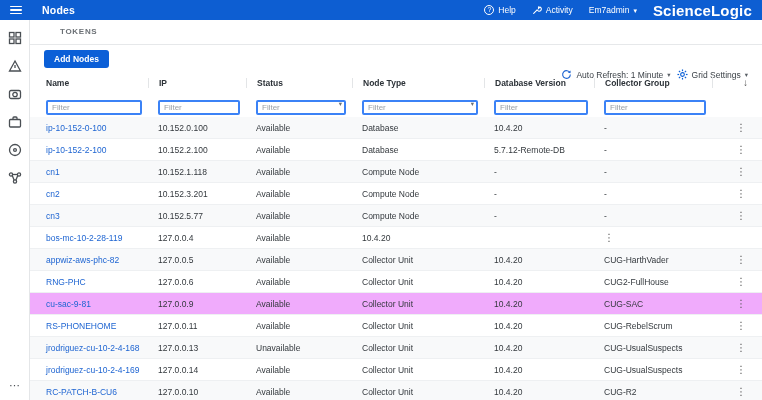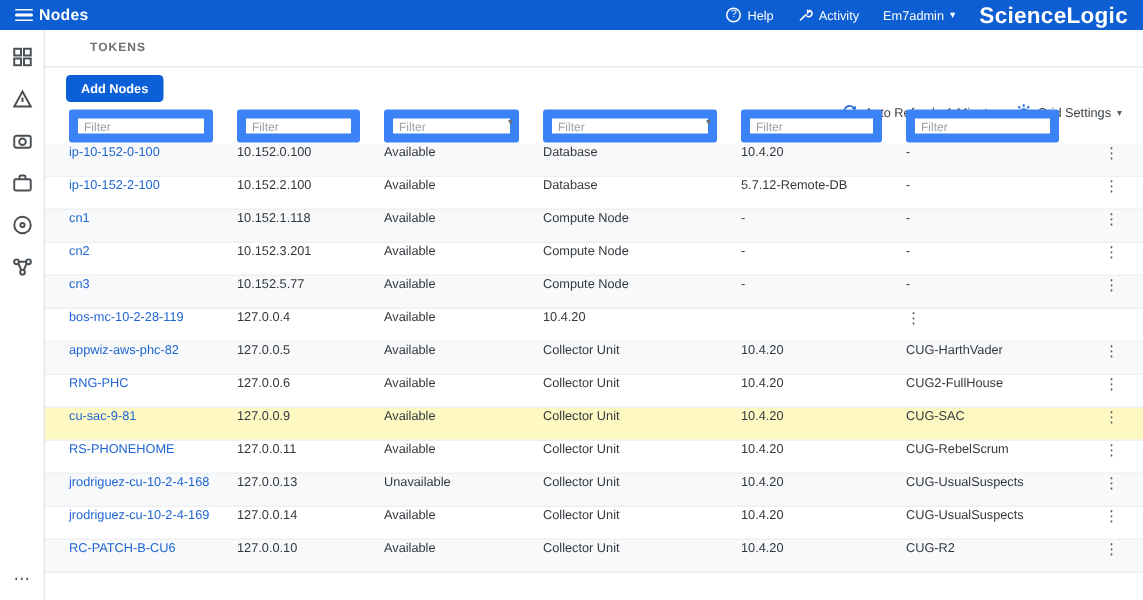--- a/index.html
+++ b/index.html
@@ -1,21 +1,21 @@
 <!DOCTYPE html>
 <html><head>
 <meta charset="utf-8">
 <style>
   * { margin:0; padding:0; box-sizing:border-box; }
   html,body { width:762px; height:400px; overflow:hidden; background:#fff;
     font-family:"Liberation Sans", sans-serif; }
 
   
   .topbar { height:20px; background:#0d5ed2; display:flex; align-items:center;
-    color:#fff; padding:0 10px; gap:4px; }
+    color:#fff; padding:0 10px; gap:20px; }
   .hamburger { width:12px; display:flex; flex-direction:column; gap:2px; cursor:pointer; }
   .hamburger span { display:block; height:1.5px; background:#fff; border-radius:1px; }
   .topbar-title { font-size:10.5px; font-weight:bold; letter-spacing:.2px; }
   .topbar-right { margin-left:auto; display:flex; align-items:center; gap:16px; font-size:8.5px; }
   .topbar-item { display:flex; align-items:center; gap:4px; cursor:pointer; }
   .help-circle { width:10px; height:10px; border:1px solid #fff; border-radius:50%;
     font-size:7px; line-height:8px; text-align:center; display:inline-block; }
   .caret { font-size:7px; line-height:1; color:inherit; }
   .brand { font-size:15px; font-weight:bold; letter-spacing:.2px; }
 
@@ -62,30 +62,30 @@
     color:#2c3238; }
   .th { padding-left:10px; white-space:nowrap; overflow:hidden; }
   .th + .th { border-left:1px solid #e3e5e7; }
   .thead .col-name { padding-left:16px; }
   .download { font-size:10px; color:#555; cursor:pointer; font-weight:normal; }
 
   .filters { display:flex; align-items:center; height:24px; }
   .filter-cell { padding:0 6px 0 10px; }
   .filter-cell:first-child { padding-left:16px; }
   .filter-box { position:relative; }
-  .filter-box input { width:100%; height:15px; border:6px solid #3b82f6; border-radius:2px;
+  .filter-box input { width:100%; height:15px; border:2px solid #3b82f6; border-radius:2px;
     font-size:8px; padding:5px 4px; color:#333; font-family:"Liberation Sans",sans-serif; }
   .filter-box input::placeholder { color:#9aa0a6; }
   .filter-box .dd-caret { position:absolute; right:4px; top:4px; font-size:6.5px; color:#6b7075; }
 
   .tbody { flex:1; overflow:hidden; }
-  .tr { display:flex; align-items:flex-start; height:22px; font-size:8.5px; color:#33383d;
+  .tr { display:flex; align-items:center; height:22px; font-size:8.5px; color:#33383d;
     border-bottom:1px solid #eef0f2; }
   .tr:nth-child(odd) { background:#f8f9fa; }
-  .tr.highlight { background:#fef9c3; }
+  .tr.highlight { background:#f0abfc; }
   .td { padding-left:10px; white-space:nowrap; overflow:hidden; }
   .tr .col-name { padding-left:16px; }
   .col-name a { color:#2066d2; text-decoration:none; cursor:pointer; }
   .kebab { font-size:10px; color:#555; cursor:pointer; padding:0 2px; }
 </style>
 </head>
 <body>
 
 <div class="topbar">
   <div class="hamburger">
@@ -193,20 +193,29 @@
               <line x1="2.1" y1="9.9" x2="3.4" y2="8.6"></line>
                 <line x1="8.6" y1="3.4" x2="9.9" y2="2.1"></line>
             </g>
           </svg>
           <span>Grid Settings</span>
           <span class="caret-gray">▾</span>
         </div>
       </div>
     </div>
 
+    <div class="thead">
+      <div class="th col-name">Name</div>
+      <div class="th col-ip">IP</div>
+      <div class="th col-status">Status</div>
+      <div class="th col-type">Node Type</div>
+      <div class="th col-db">Database Version</div>
+      <div class="th col-group">Collector Group</div>
+      <div class="th col-actions"><span class="download">↓</span></div>
+    </div>
 
     <div class="filters">
       <div class="filter-cell col-name">
           <div class="filter-box">
         <input placeholder="Filter" style="">
       </div>
         </div>
       <div class="filter-cell col-ip">
           <div class="filter-box">
         <input placeholder="Filter" style="">

